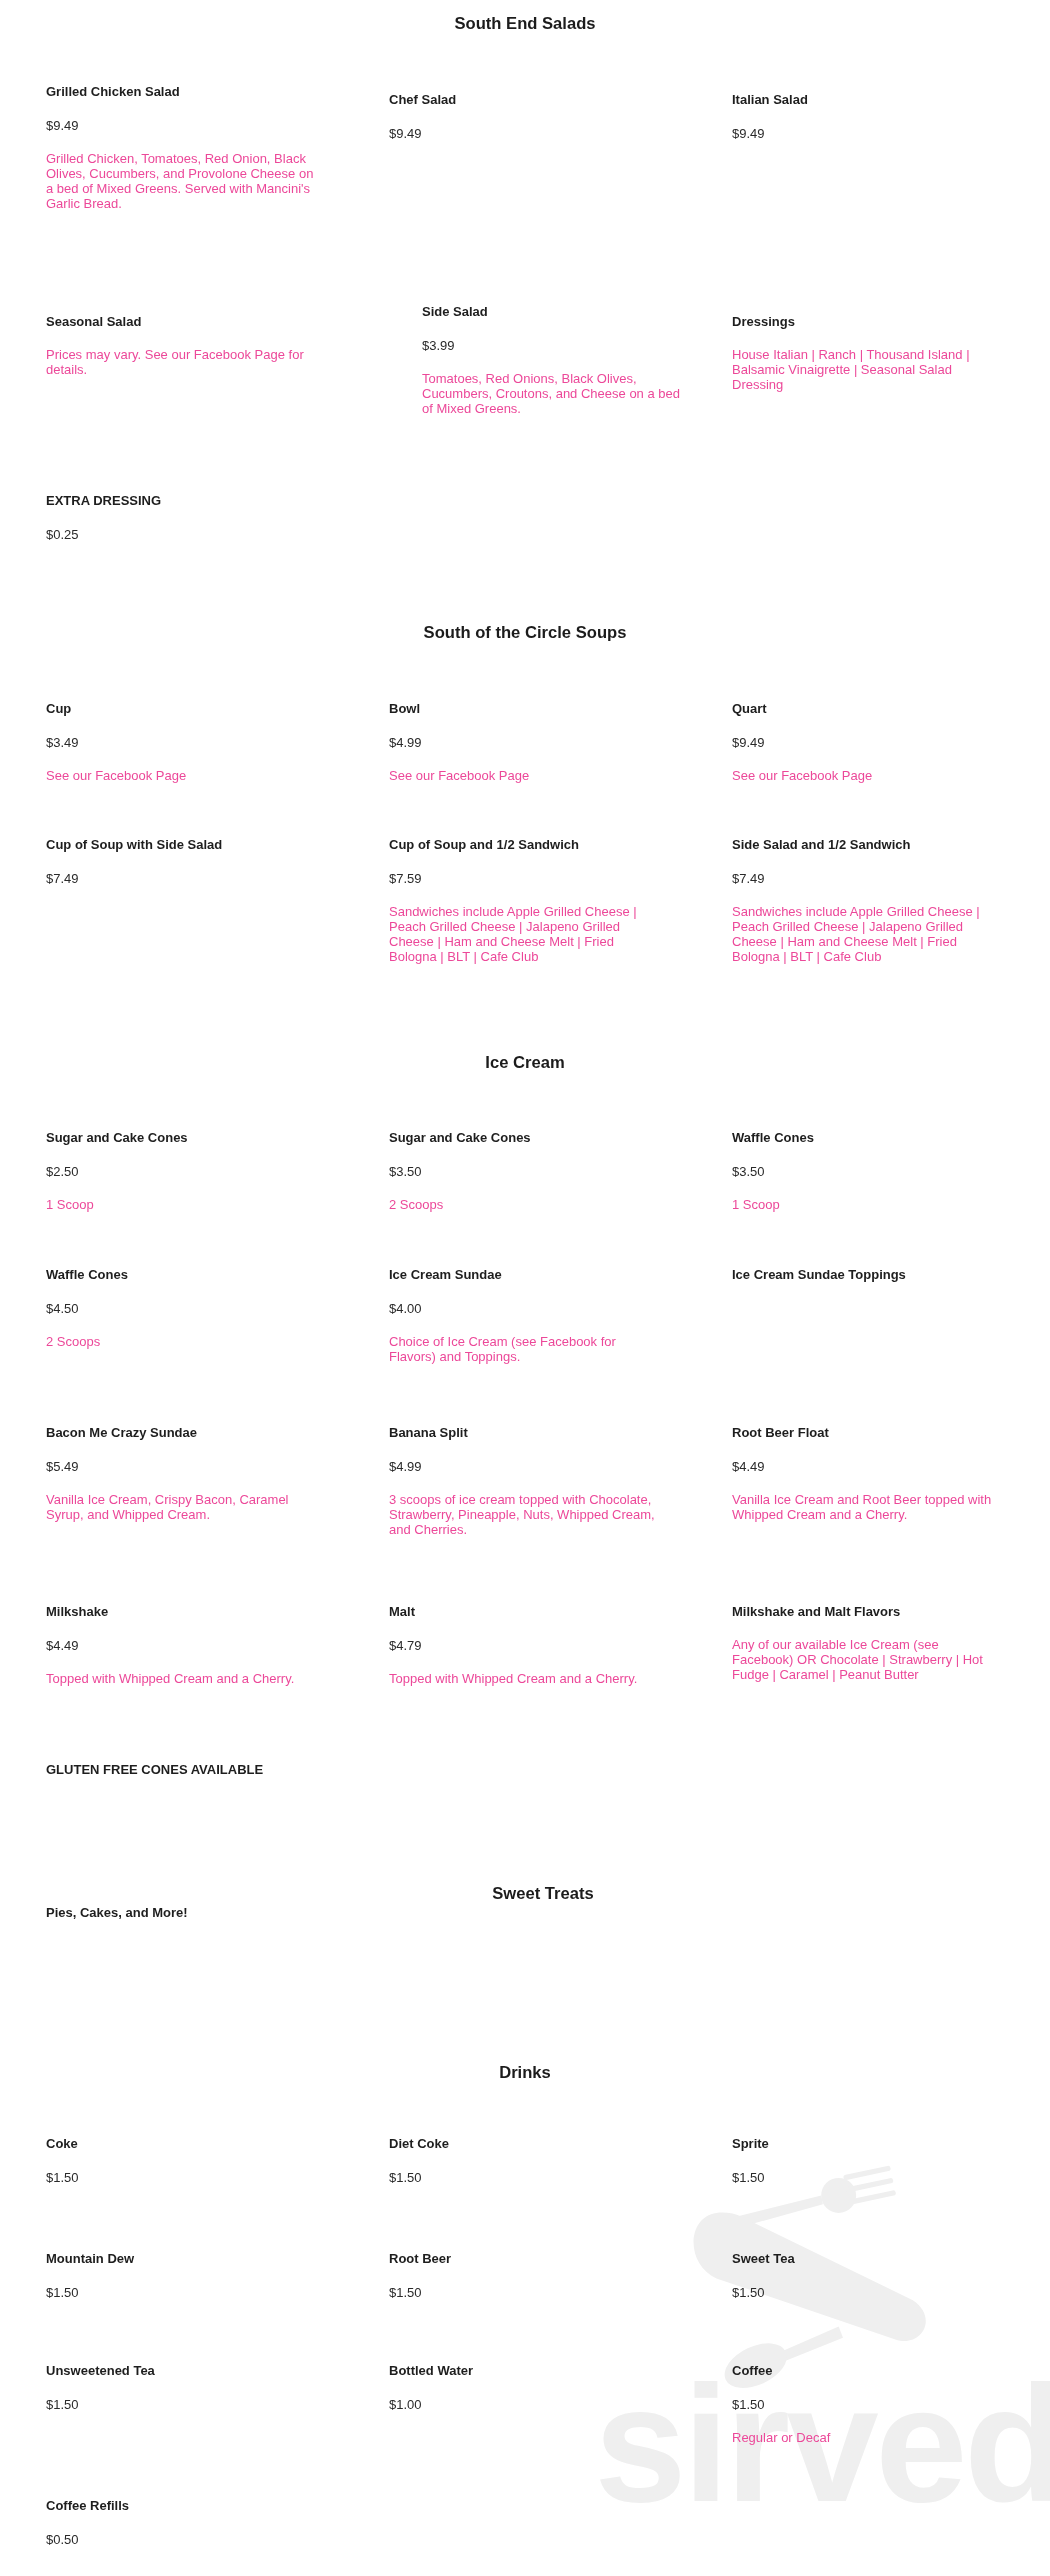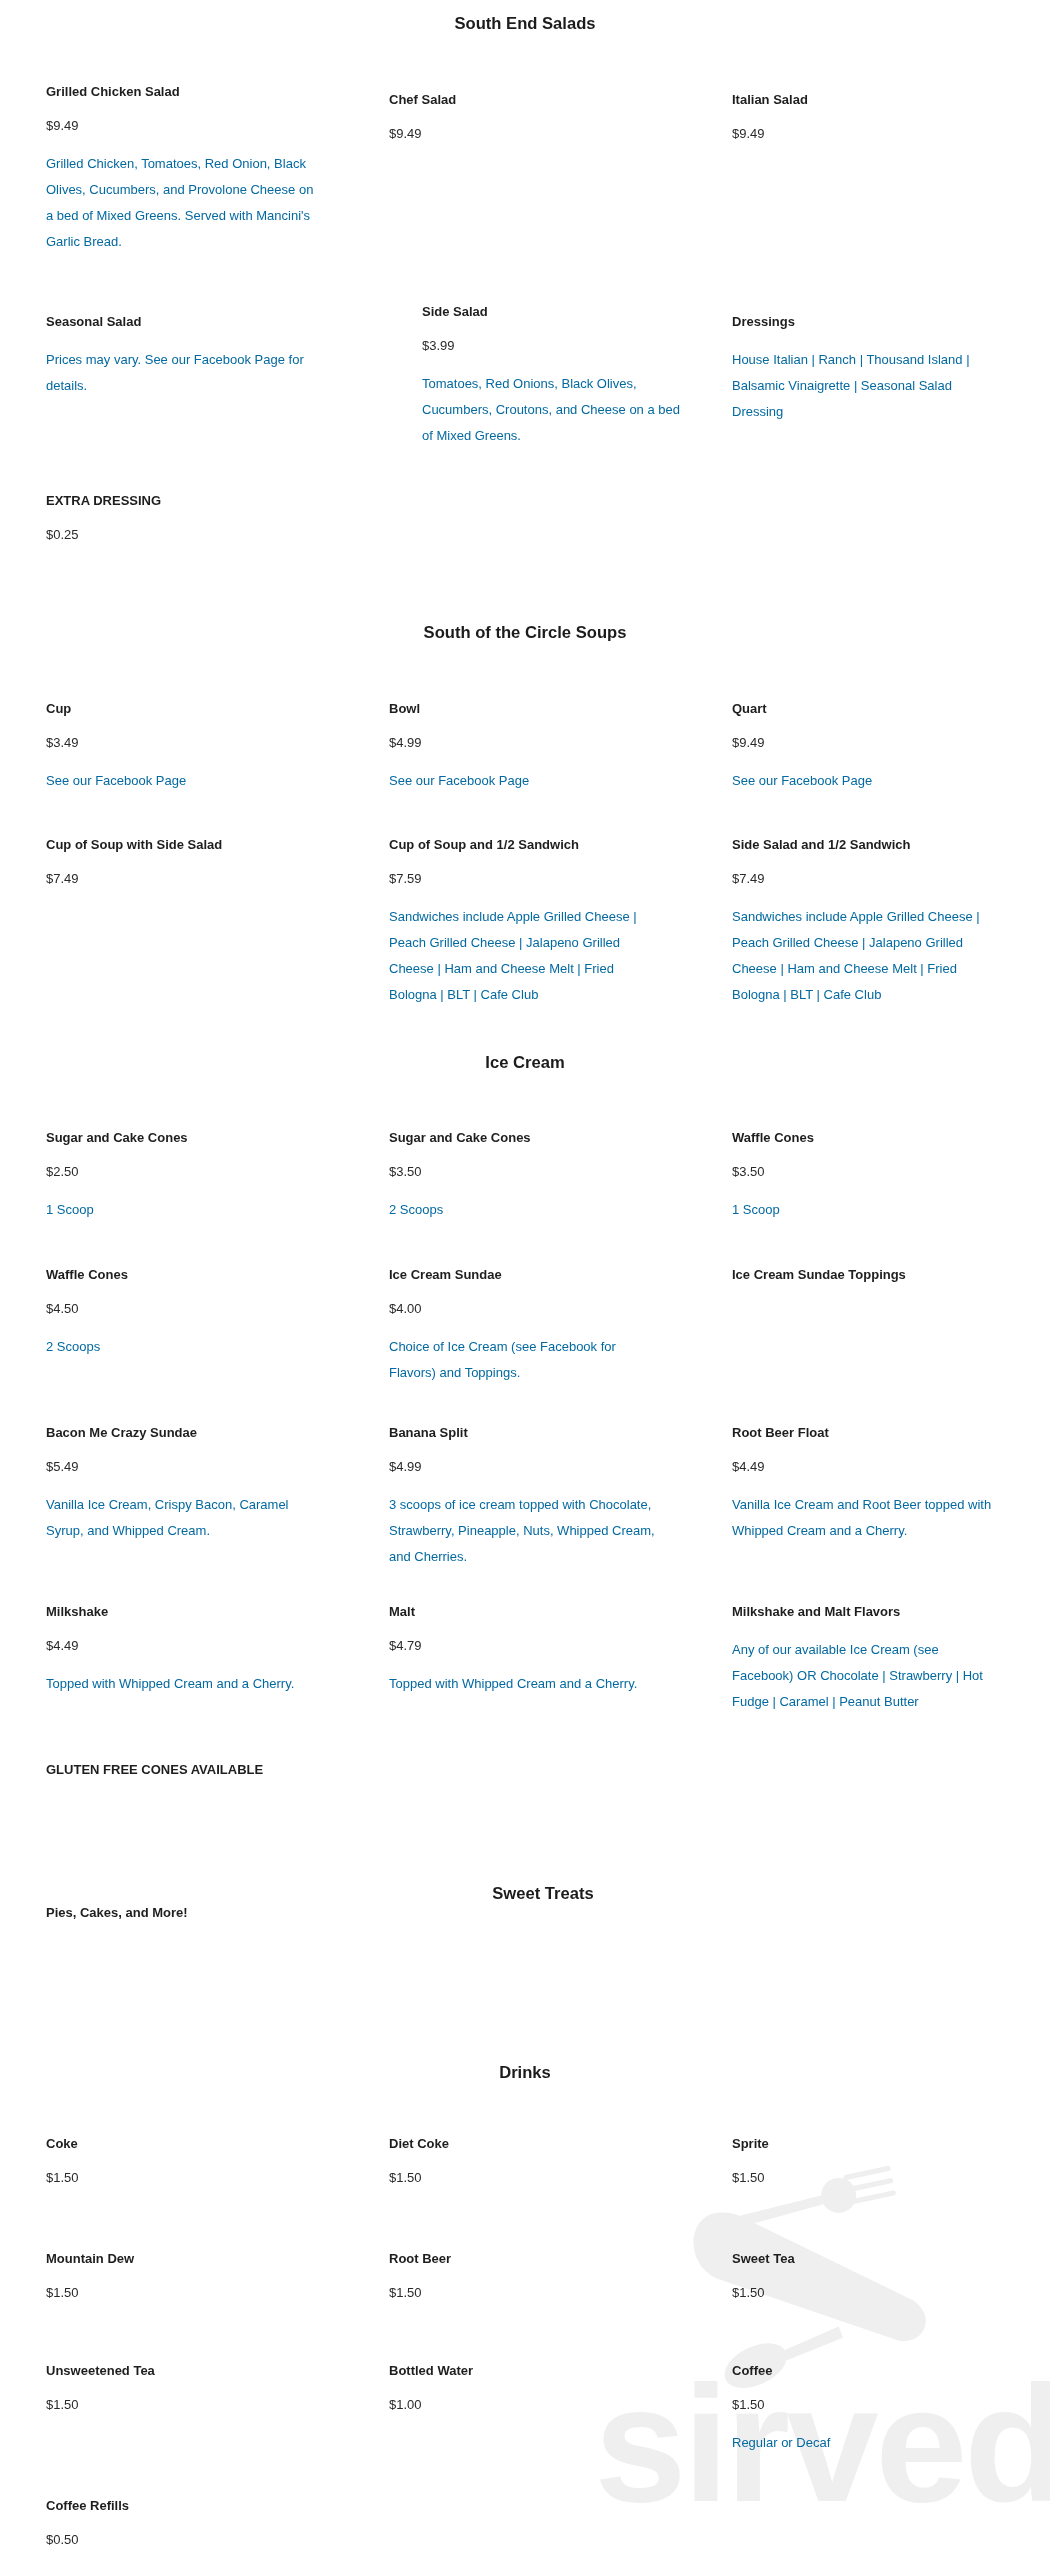--- a/index.html
+++ b/index.html
@@ -44,22 +44,22 @@
   }
   .item-price {
     margin-top: 16.6px;
     font-size: 13px;
     line-height: 17.5px;
     color: #2a2a2a;
   }
   .item-desc {
     margin-top: 16.6px;
     font-size: 13px;
-    line-height: 26px;
-    color: #0369a1;
+    line-height: 15px;
+    color: #ec4899;
   }
 </style>
 </head>
 <body>
 
 <svg class="watermark" viewBox="0 0 523 511" xmlns="http://www.w3.org/2000/svg">
   <g fill="#efefef">
 
     <path d="M160 100 L260 75 L262 85 L165 112 Z"></path>
     <circle cx="280" cy="75" r="20"></circle>

